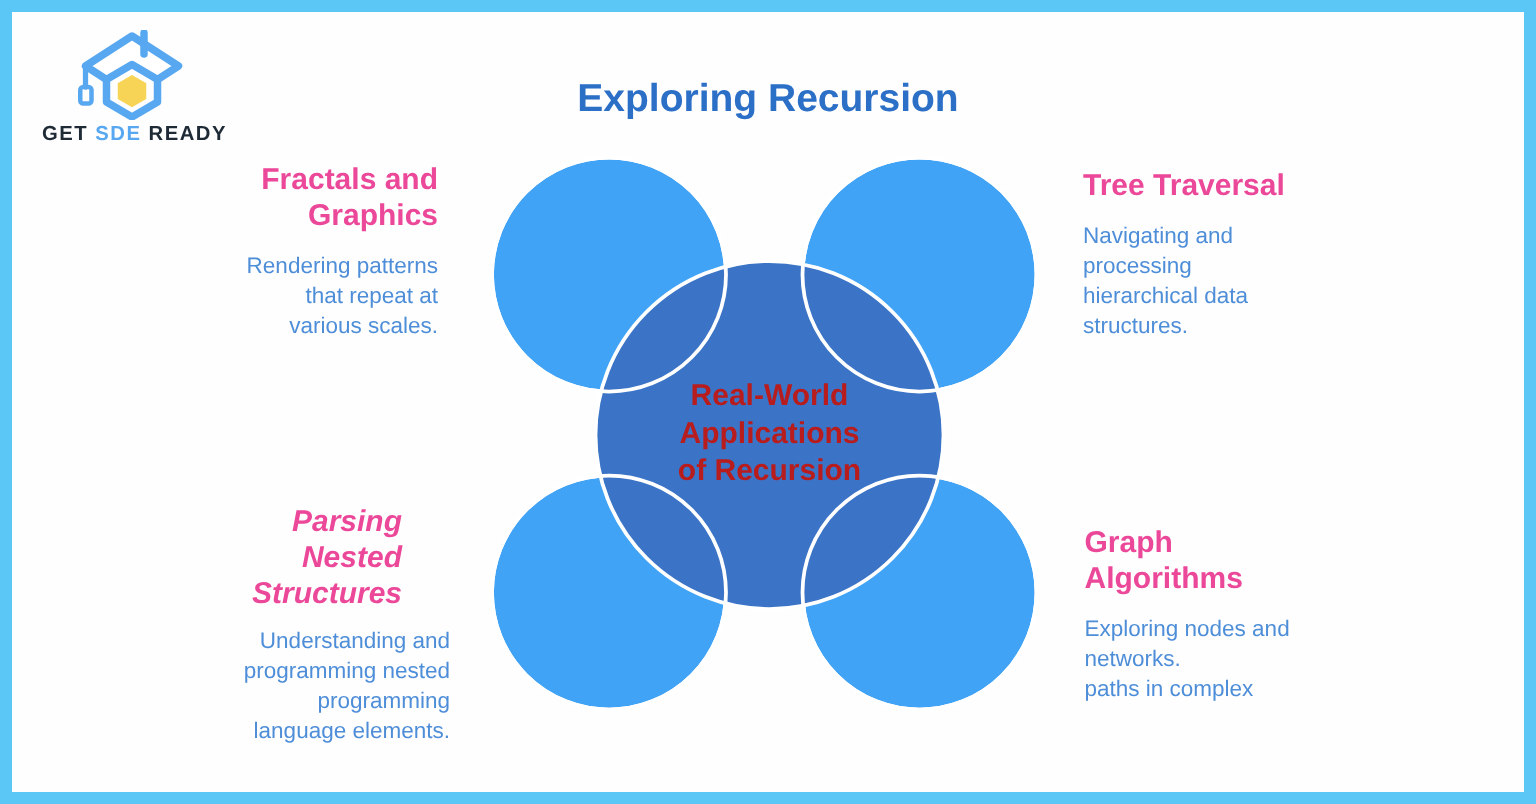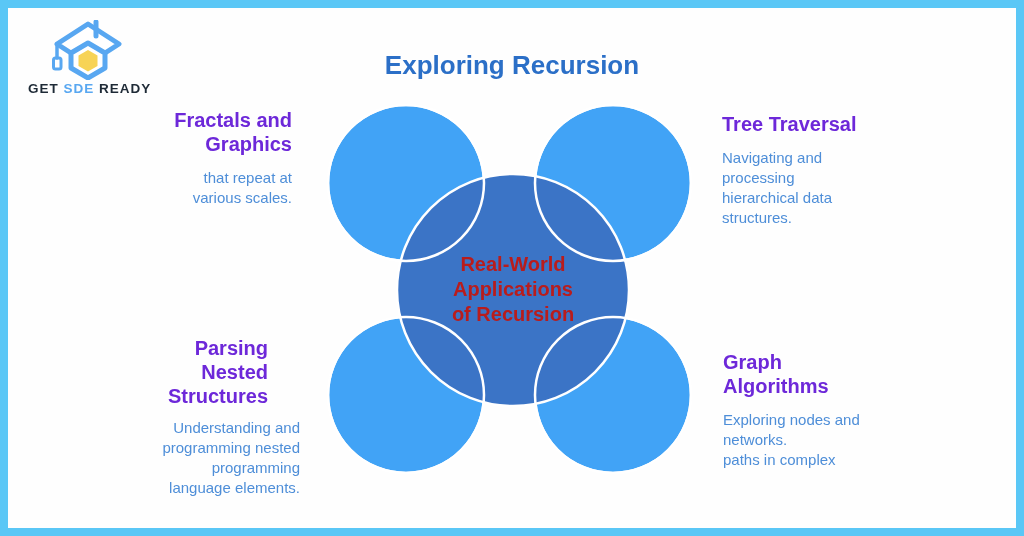--- a/index.html
+++ b/index.html
@@ -38,30 +38,30 @@
   .sat-outline { fill: none; stroke: #FFFFFF; stroke-width: 2.5; }
   
   .center-label {
     position: absolute; left: 433px; top: 252px; width: 160px;
     text-align: center; color: #b91c1c;
     font-size: 20px; font-weight: bold; line-height: 25px;
   }
   
   .section { position: absolute; }
   .section .heading {
-    font-size: 20px; font-weight: bold; color: #6d28d9; line-height: 24px;
+    font-size: 20px; font-weight: bold; color: #ec4899; line-height: 24px;
   }
   .section .body {
     margin-top: 12px; font-size: 15px; color: #4E8ED8; line-height: 20px;
   }
   .line { display: block; white-space: nowrap; }
   #sec-fractals { left: 112px; top: 108px; width: 180px; text-align: right; }
   #sec-tree     { left: 722px; top: 112px; width: 170px; text-align: left; }
   #sec-parsing  { left: 110px; top: 336px; width: 190px; text-align: right; }
-  #sec-parsing .heading { padding-right: 32px; }
+  #sec-parsing .heading { padding-right: 32px; font-style: italic; }
   #sec-parsing .body { margin-top: 10px; }
   #sec-graph    { left: 723px; top: 350px; width: 170px; text-align: left; }
 </style>
 </head>
 <body>
 
 <div class="frame"></div>
 
 <div class="logo">
   <svg width="76" height="60" viewBox="0 0 76 60">
@@ -107,20 +107,21 @@
   <span class="line">Applications</span>
   <span class="line">of Recursion</span>
 </div>
 
 <div class="section" id="sec-fractals">
   <div class="heading">
     <span class="line">Fractals and</span>
     <span class="line">Graphics</span>
   </div>
   <div class="body">
+    <span class="line">Rendering patterns</span>
     <span class="line">that repeat at</span>
     <span class="line">various scales.</span>
   </div>
 </div>
 
 <div class="section" id="sec-tree">
   <div class="heading">
     <span class="line">Tree Traversal</span>
   </div>
   <div class="body">

